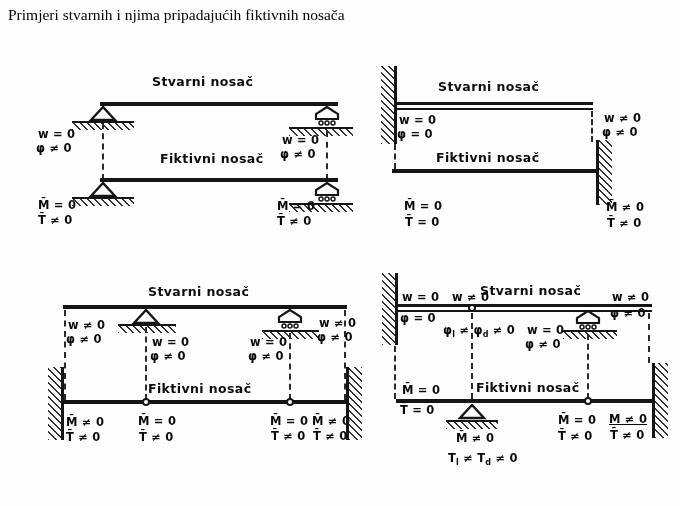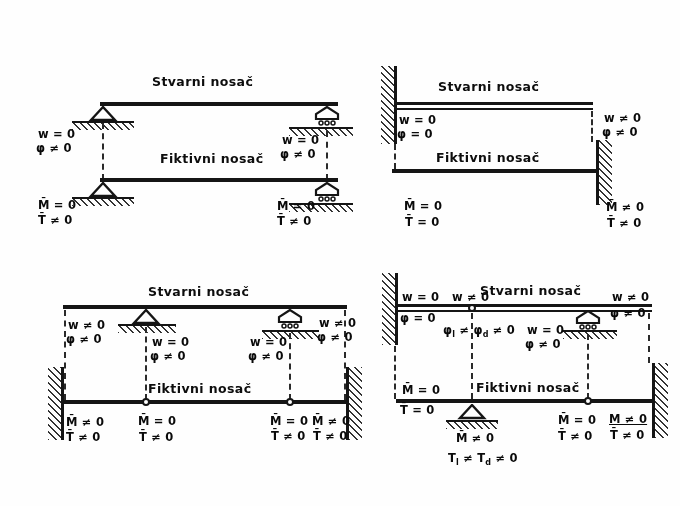--- a/index.html
+++ b/index.html
@@ -16,20 +16,21 @@
   .wline{position:absolute;width:3px;background:#151515;}
   .hatch{position:absolute;background:repeating-linear-gradient(45deg,#333 0,#333 1.4px,transparent 1.4px,transparent 5px);}
   .hinge{position:absolute;width:8px;height:8px;border:2px solid #151515;border-radius:50%;background:#fff;box-sizing:border-box;}
   svg{display:block;}
 </style>
 </head>
 <body>
 
 <div class="canvas">
 
+  <div class="main-title" style="left:8px;top:6px;">Primjeri stvarnih i njima pripadajućih fiktivnih nosača</div>
 
   <div class="stitle" style="left:152px;top:74px;">Stvarni nosač</div>
   <div class="beam" style="left:100px;top:102px;width:238px;"></div>
   <svg width="30" height="16" style="position:absolute;left:88px;top:106px;">
     <polygon points="15,1 3,14 27,14" fill="none" stroke="#151515" stroke-width="2.4"></polygon>
   </svg>
   <div class="gline" style="left:72px;top:121px;width:62px;"></div>
   <div class="hatch" style="left:72px;top:123px;width:62px;height:7px;"></div>
   <svg width="34" height="21" style="position:absolute;left:310px;top:106px;">
     <polygon points="17,1 6,8 6,13 28,13 28,8" fill="none" stroke="#151515" stroke-width="2.2"></polygon>

